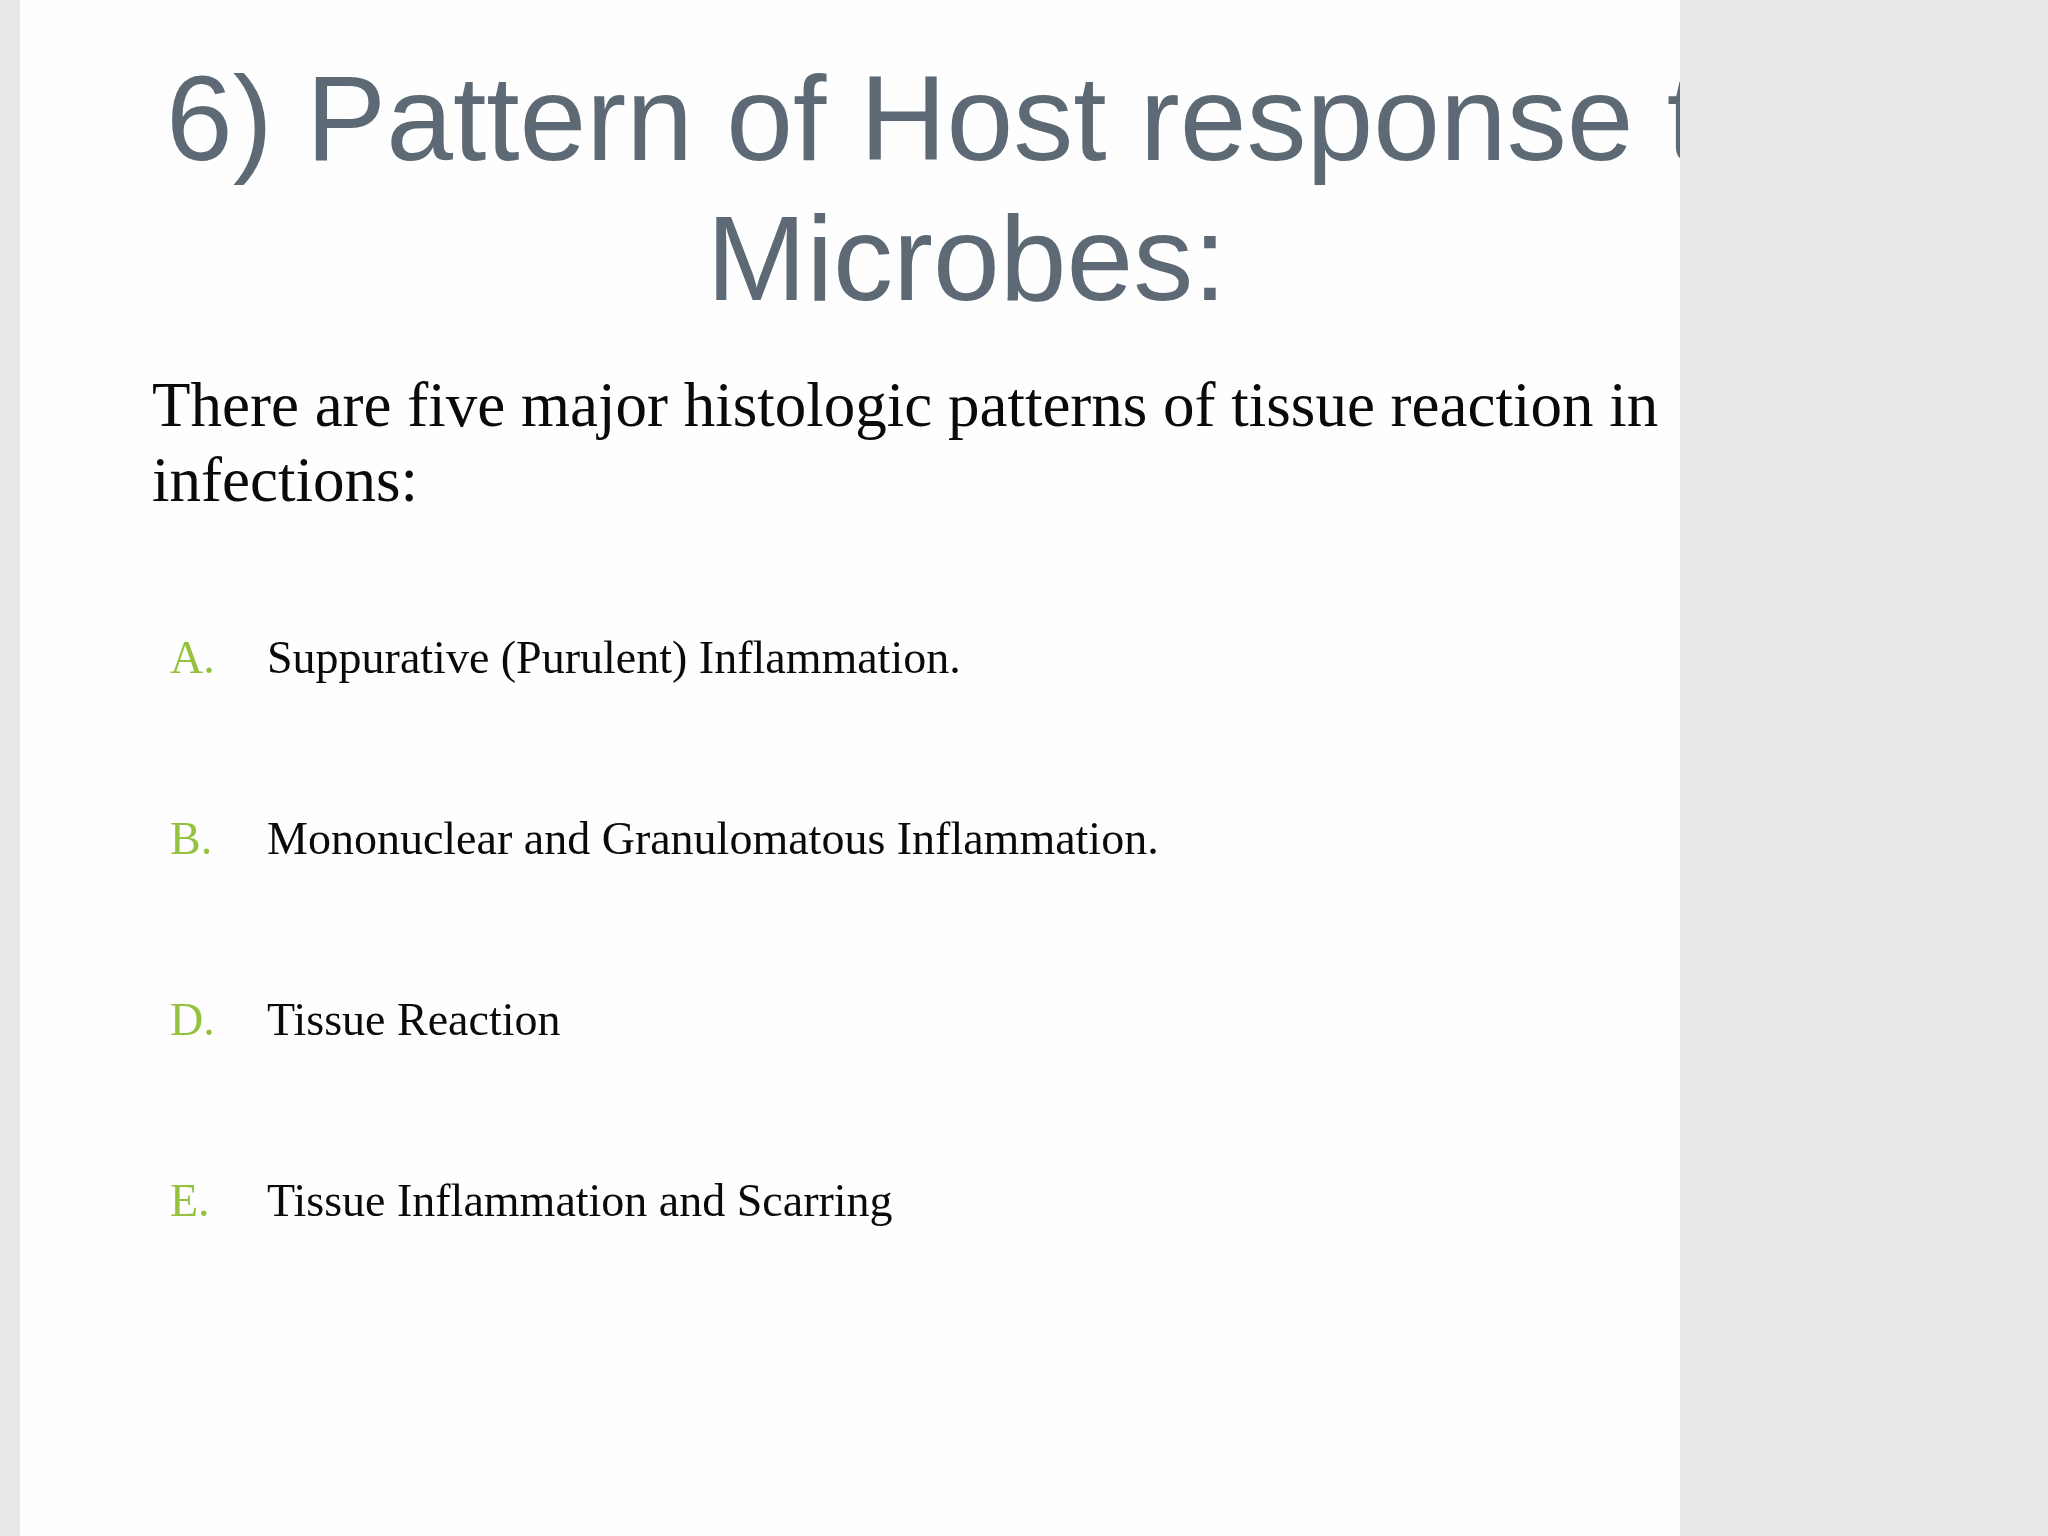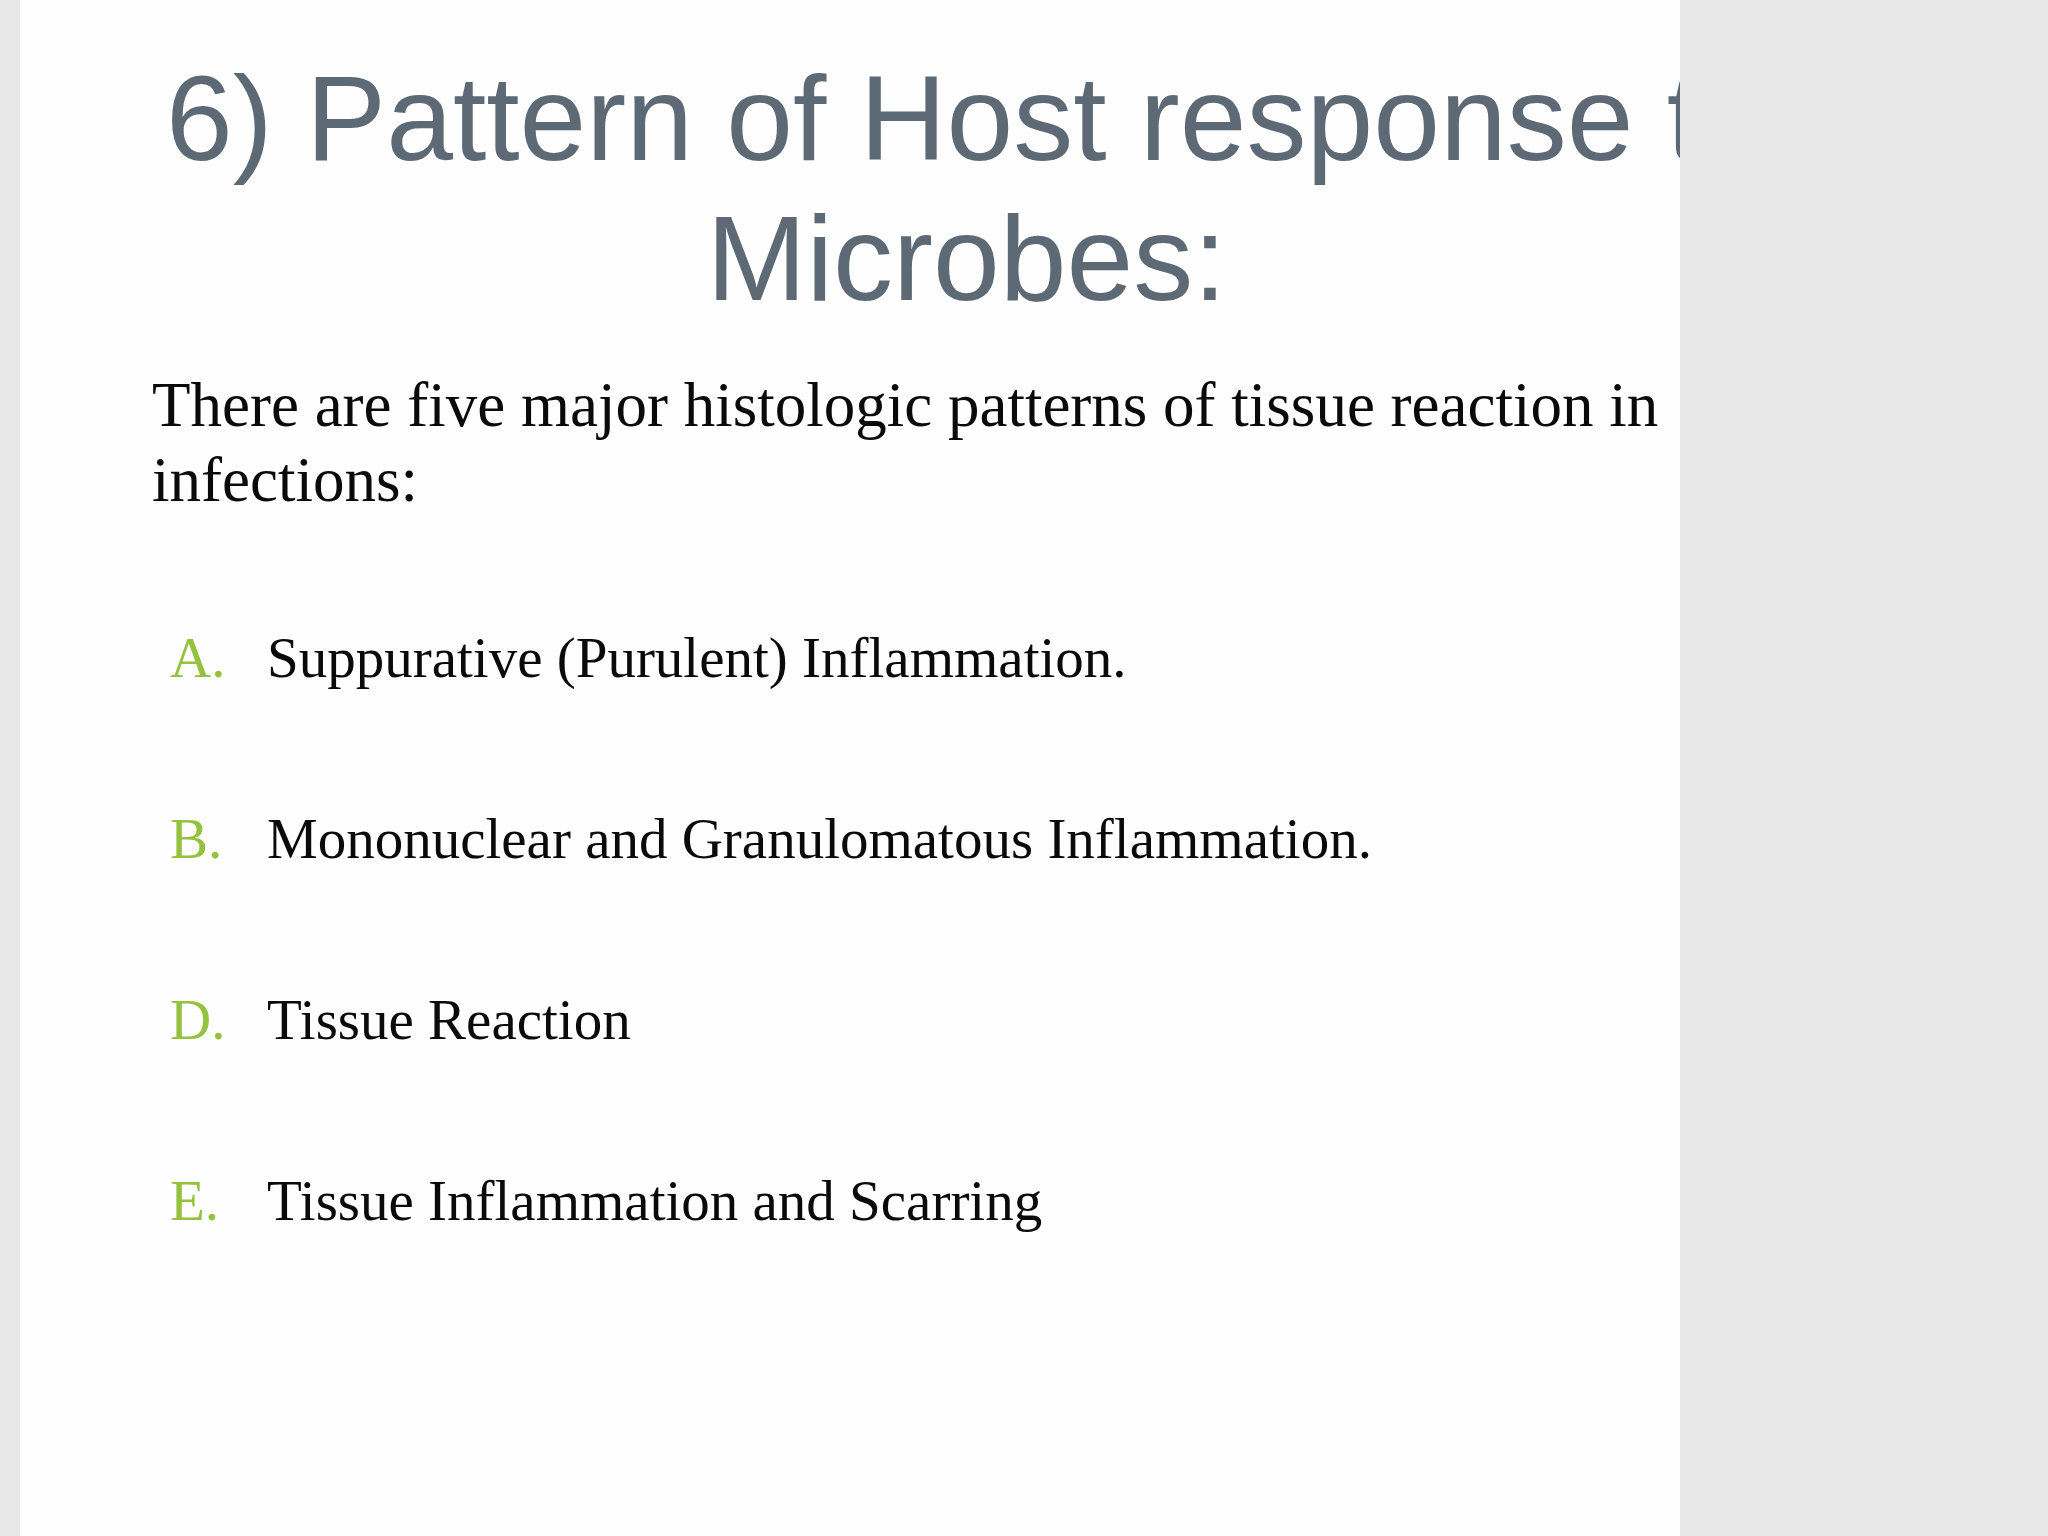--- a/index.html
+++ b/index.html
@@ -38,21 +38,21 @@
     color: #0a0a0a;
     white-space: pre-line;
   }
   .list {
     position: absolute;
     top: 620px;
     left: 150px;
     width: 1620px;
   }
   .item {
-    font-size: 57px;
+    font-size: 46px;
     line-height: 75px;
     color: #0a0a0a;
     margin-top: 106px;
     white-space: nowrap;
   }
   .item:first-child {
     margin-top: 0;
   }
   .letter {
     display: inline-block;

